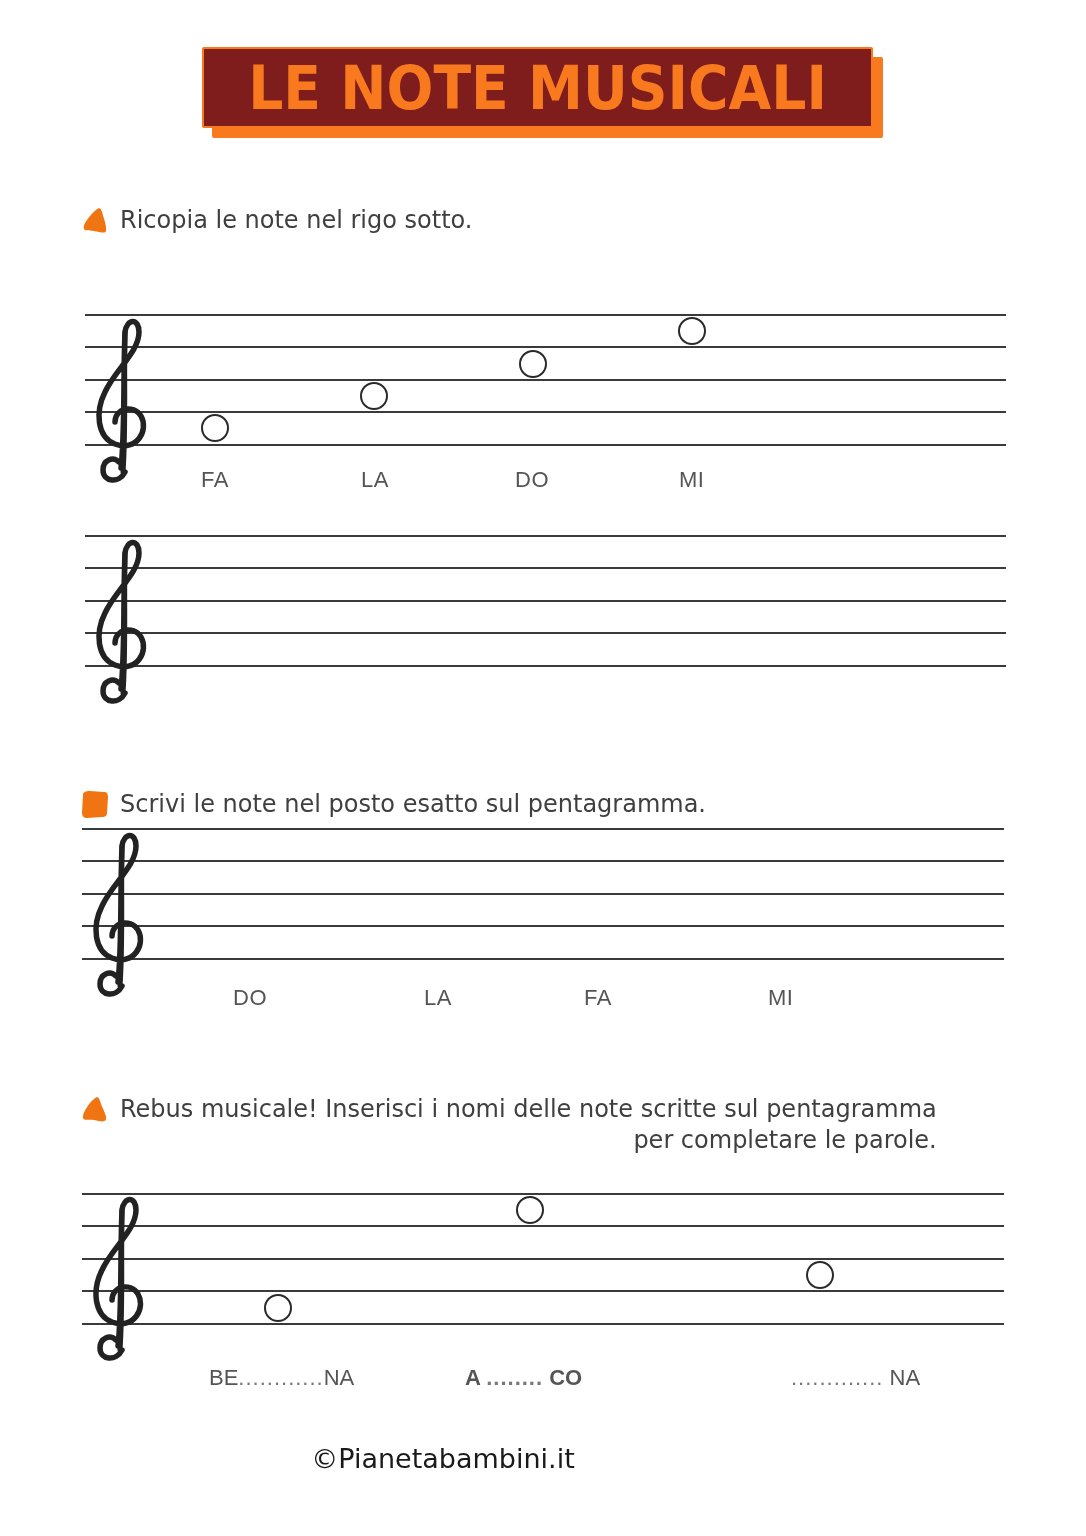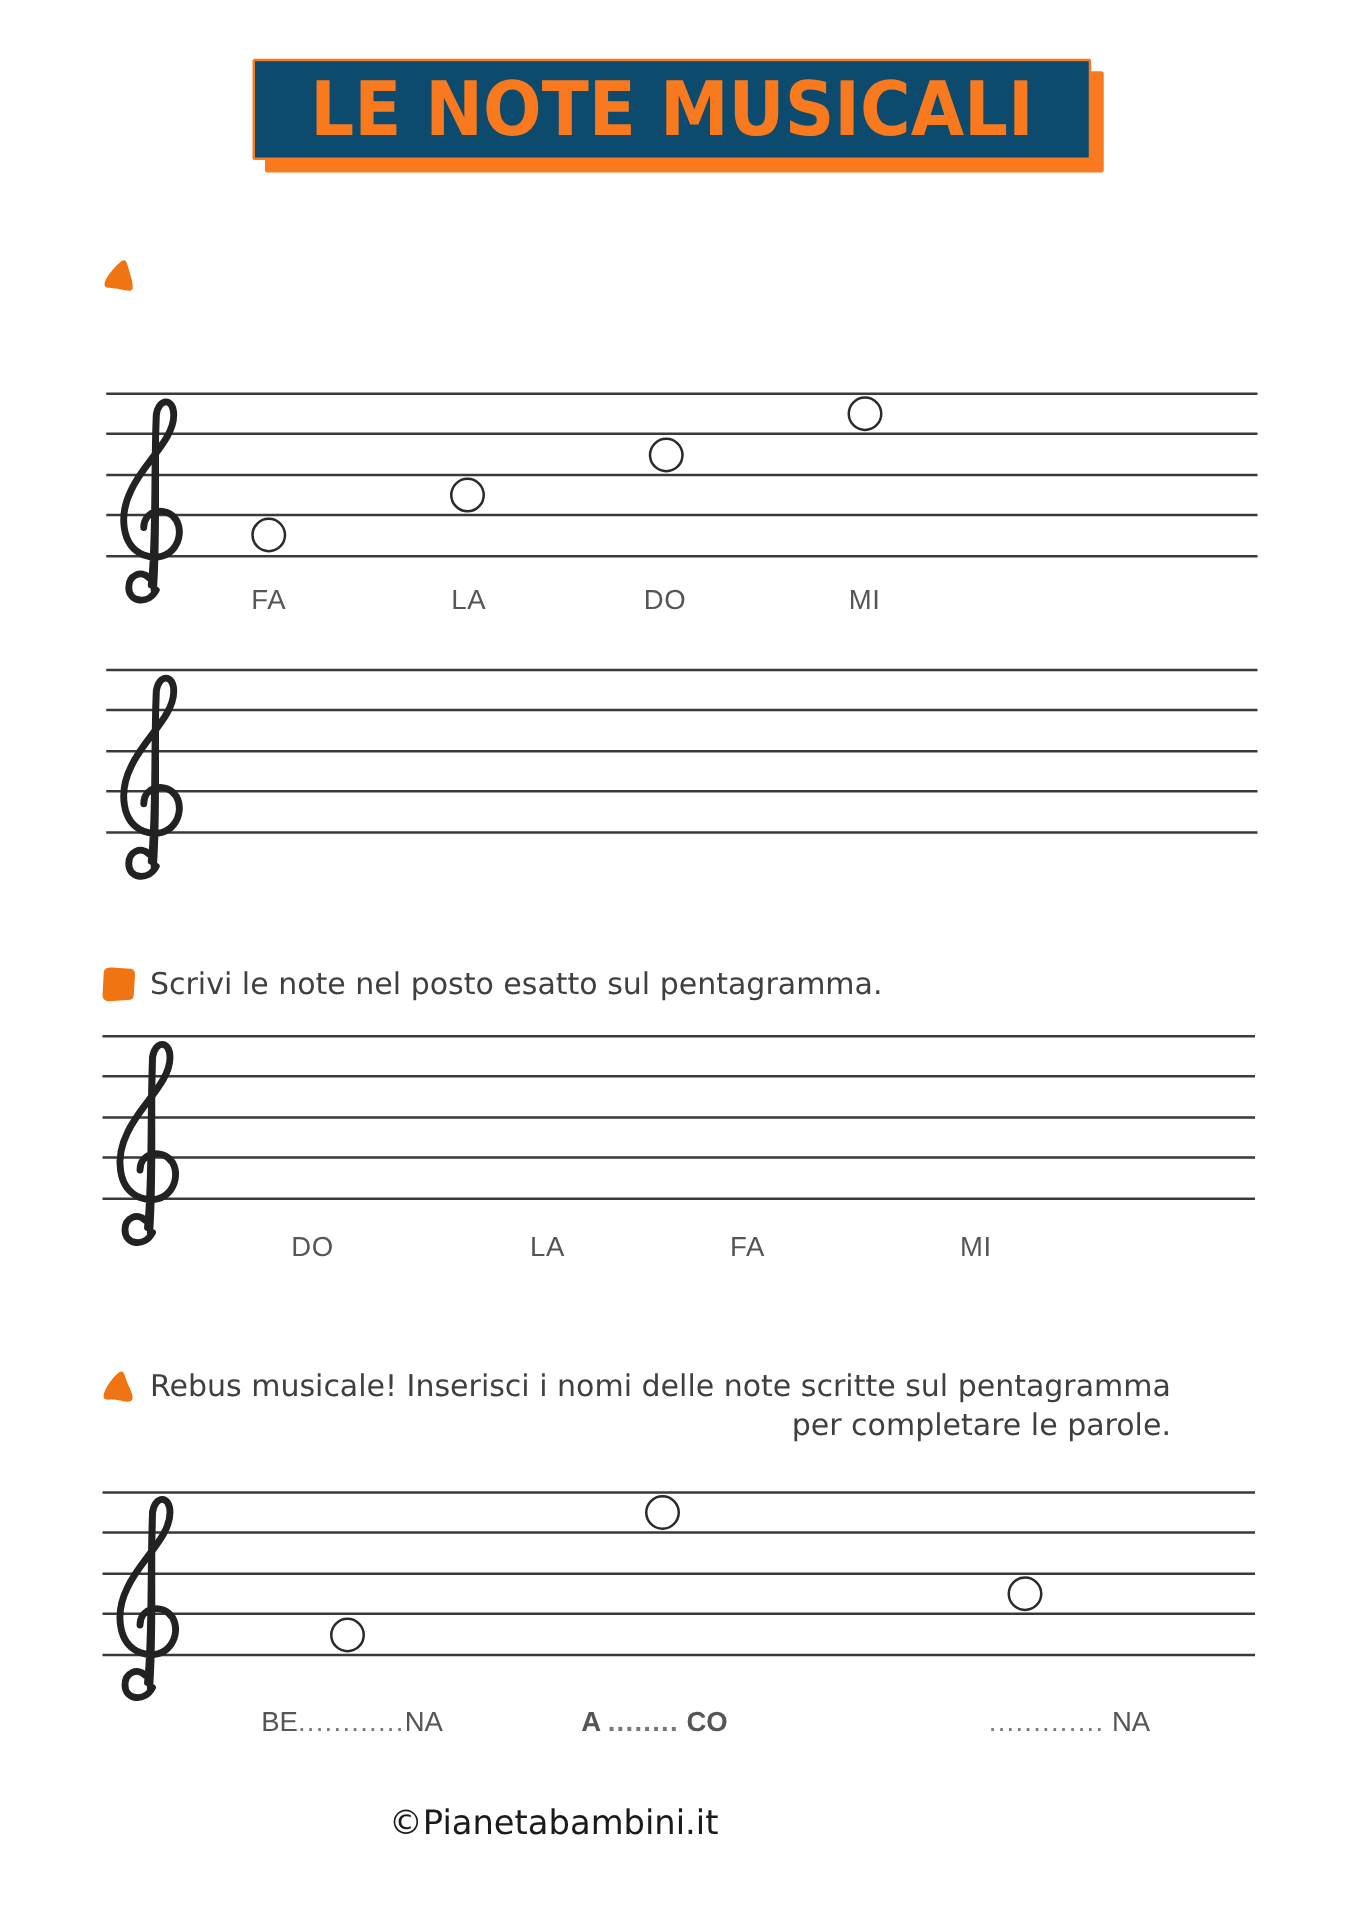--- a/index.html
+++ b/index.html
@@ -3,21 +3,21 @@
   <meta charset="utf-8">
   <style>
     html, body { margin:0; padding:0; background:#ffffff; }
     body { width:1086px; height:1536px; position:relative; overflow:hidden;
            font-family:"DejaVu Sans", "Liberation Sans", sans-serif; color:#3c3c3c; }
 
     
     .title-shadow { position:absolute; left:212px; top:57px; width:671px; height:81px;
                     background:#f97a1e; border-radius:2px; }
     .title-box { position:absolute; left:202px; top:47px; width:667px; height:77px;
-                 background:#0c4a6e; border:2px solid #f97a1e; border-radius:2px;
+                 background:#7f1d1d; border:2px solid #f97a1e; border-radius:2px;
                  display:flex; align-items:center; justify-content:center; }
     .title-text { font-family:"DejaVu Sans", sans-serif; font-weight:bold; font-size:60px;
                   color:#f97a1e; letter-spacing:0px; line-height:1; transform:scaleX(0.92); }
 
     
     .instr { position:absolute; left:80px; display:flex; align-items:flex-start; }
     .instr .bullet { width:30px; height:30px; margin-right:10px; flex:0 0 auto; }
     .instr .txt { font-size:24px; color:#3f3f3f; line-height:31px; font-family:"DejaVu Sans", sans-serif; }
 
     
@@ -49,20 +49,21 @@
                C 10 100 12 125 30 132 C 52 140 64 118 56 104 C 48 92 30 96 30 110" fill="none" stroke="#222" stroke-width="5.5" stroke-linecap="round" stroke-linejoin="round"></path>
       <path d="M40 20 C 39 70 41 120 38 160" fill="none" stroke="#222" stroke-width="5" stroke-linecap="round"></path>
     </g>
   </defs>
 </svg>
 
 <div class="instr" style="top:205px;">
   <svg class="bullet" viewBox="0 0 30 30">
     <path d="M4 24 C 2 20 10 10 16 5 C 19 2 21 3 22 7 C 24 14 27 22 26 26 C 25 29 20 27 14 26 C 9 25 5 26 4 24 Z" fill="#f07411"></path>
   </svg>
+  <span class="txt">Ricopia le note nel rigo sotto.</span>
 </div>
 
 <div class="staff" style="left:85px; top:314px; width:921px; height:134px;">
   <div class="line" style="top:0;"></div>
   <div class="line" style="top:32px;"></div>
   <div class="line" style="top:65px;"></div>
   <div class="line" style="top:97px;"></div>
   <div class="line" style="top:130px;"></div>
 </div>
 <svg class="clef" style="left:85px; top:312px;" width="80" height="172" viewBox="0 0 80 172">
@@ -81,21 +82,21 @@
   <div class="line" style="top:0;"></div>
   <div class="line" style="top:32px;"></div>
   <div class="line" style="top:65px;"></div>
   <div class="line" style="top:97px;"></div>
   <div class="line" style="top:130px;"></div>
 </div>
 <svg class="clef" style="left:85px; top:533px;" width="80" height="172" viewBox="0 0 80 172">
     <use href="#clef-shape"></use>
   </svg>
 
-<div class="instr" style="top:772px;">
+<div class="instr" style="top:789px;">
   <svg class="bullet" viewBox="0 0 30 30">
     <path d="M3 6 C 3 3 6 2 10 2 L 24 3 C 27 3 28 5 28 8 L 27 24 C 27 27 25 28 22 28 L 7 29 C 4 29 2 27 2 24 Z" fill="#f07411"></path>
   </svg>
   <span class="txt">Scrivi le note nel posto esatto sul pentagramma.</span>
 </div>
 
 <div class="staff" style="left:82px; top:828px; width:922px; height:134px;">
   <div class="line" style="top:0;"></div>
   <div class="line" style="top:32px;"></div>
   <div class="line" style="top:65px;"></div>

